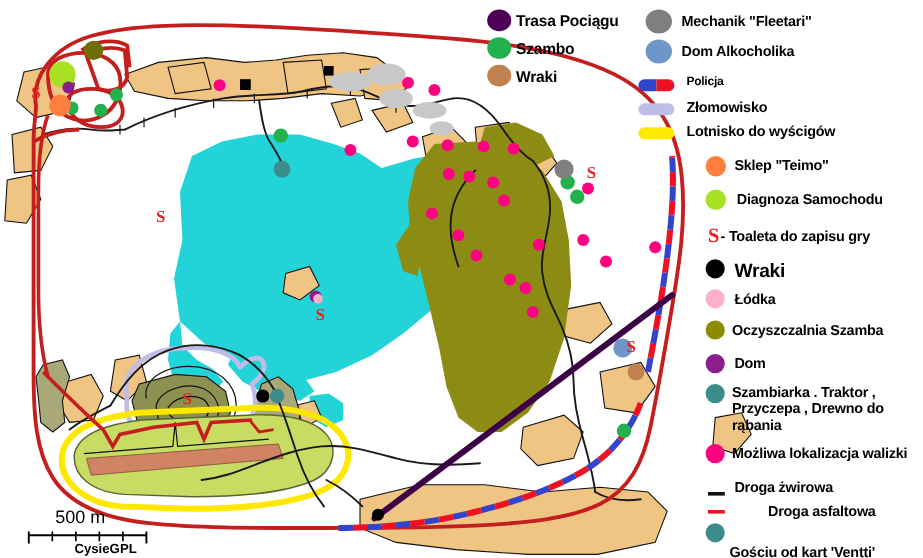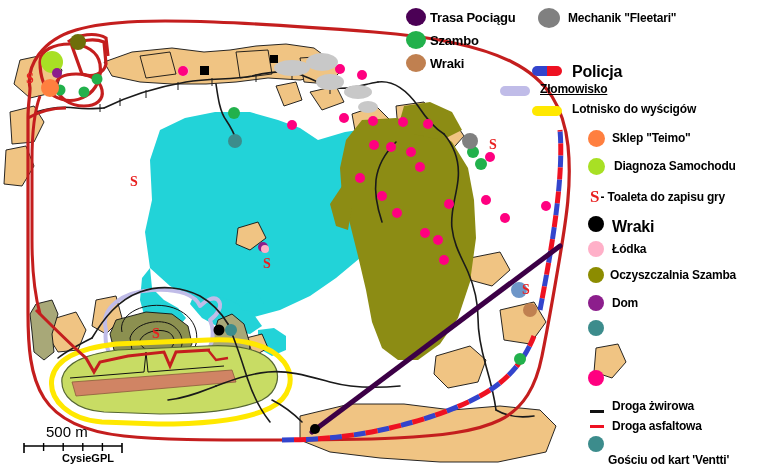--- a/index.html
+++ b/index.html
@@ -265,28 +265,32 @@
   </div>
   <div class="legend-row" style="left:406px;top:54px;">
     <span class="dot" style="width:20px;height:18px;background:#C08050;margin-right:4px;"></span>
     <span class="legend-text" style="margin-top:3px;">Wraki</span>
   </div>
 
   <div class="legend-row" style="left:538px;top:8px;">
     <span class="dot" style="width:22px;height:20px;background:#808080;margin-right:8px;"></span>
     <span class="legend-text" style="margin-top:4px;font-size:12px;">Mechanik "Fleetari"</span>
   </div>
+  <div class="legend-row" style="left:538px;top:33px;">
+    <span class="dot" style="width:22px;height:20px;background:#6E96C8;margin-right:8px;"></span>
+    <span class="legend-text" style="margin-top:4px;font-size:12px;">Dom Alkocholika</span>
+  </div>
   <div class="legend-row" style="left:532px;top:63px;">
     <span style="display:inline-flex;margin-right:10px;margin-top:3px;">
       <span class="pill" style="width:15px;height:10px;background:#3344CC;border-radius:6px 0 0 6px;"></span>
       <span class="pill" style="width:15px;height:10px;background:#EE1122;border-radius:0 6px 6px 0;"></span>
     </span>
-    <span class="legend-text" style="font-size:16px;">Policja</span>
-  </div>
-  <div class="legend-row" style="left:500px;top:83px;text-decoration:underline;">
+    <span class="legend-text" style="font-size:10px;">Policja</span>
+  </div>
+  <div class="legend-row" style="left:532px;top:83px;">
     <span class="pill" style="width:30px;height:10px;background:#C0BCE8;margin-right:10px;margin-top:3px;"></span>
     <span class="legend-text" style="font-size:12px;">Złomowisko</span>
   </div>
   <div class="legend-row" style="left:532px;top:103px;">
     <span class="pill" style="width:30px;height:10px;background:#FFE800;margin-right:10px;margin-top:3px;"></span>
     <span class="legend-text" style="font-size:12px;">Lotnisko do wyścigów</span>
   </div>
 
   <div class="legend-row" style="left:588px;top:130px;">
     <span class="dot" style="width:17px;height:17px;background:#FF7F3F;margin-right:7px;"></span>
@@ -311,29 +315,31 @@
   <div class="legend-row" style="left:588px;top:267px;">
     <span class="dot" style="width:16px;height:16px;background:#8C8C00;margin-right:6px;"></span>
     <span class="legend-text" style="margin-top:2px;font-size:12px;">Oczyszczalnia Szamba</span>
   </div>
   <div class="legend-row" style="left:588px;top:295px;">
     <span class="dot" style="width:16px;height:16px;background:#8C1E8C;margin-right:8px;"></span>
     <span class="legend-text" style="margin-top:2px;font-size:12px;">Dom</span>
   </div>
   <div class="legend-row" style="left:588px;top:320px;width:178px;">
     <span class="dot" style="width:16px;height:16px;background:#3C8C8C;margin-right:6px;"></span>
+    <span class="legend-text" style="margin-top:1px;font-size:12px;white-space:normal;width:152px;">Szambiarka . Traktor , Przyczepa , Drewno do rąbania</span>
   </div>
   <div class="legend-row" style="left:588px;top:370px;">
     <span class="dot" style="width:16px;height:16px;background:#FF0080;margin-right:6px;"></span>
+    <span class="legend-text" style="margin-top:2px;font-size:12px;">Możliwa lokalizacja walizki</span>
   </div>
   <div class="legend-row" style="left:590px;top:398px;align-items:flex-end;">
     <span class="dash" style="width:14px;height:3px;background:#111;margin-right:8px;margin-top:7px;"></span>
     <span class="legend-text" style="margin-top:2px;font-size:12px;">Droga żwirowa</span>
   </div>
-  <div class="legend-row" style="left:590px;top:418px;">
+  <div class="legend-row" style="left:590px;top:418px;gap:28px;">
     <span class="dash" style="width:14px;height:3px;background:#EE1122;margin-right:8px;margin-top:7px;"></span>
     <span class="legend-text" style="margin-top:2px;font-size:12px;">Droga asfaltowa</span>
   </div>
   <div class="legend-row" style="left:588px;top:436px;">
     <span class="dot" style="width:16px;height:16px;background:#3C8C8C;margin-right:4px;"></span>
     <span class="legend-text" style="margin-top:18px;font-size:12px;">Gościu od kart 'Ventti'</span>
   </div>
 
 </div>
 

